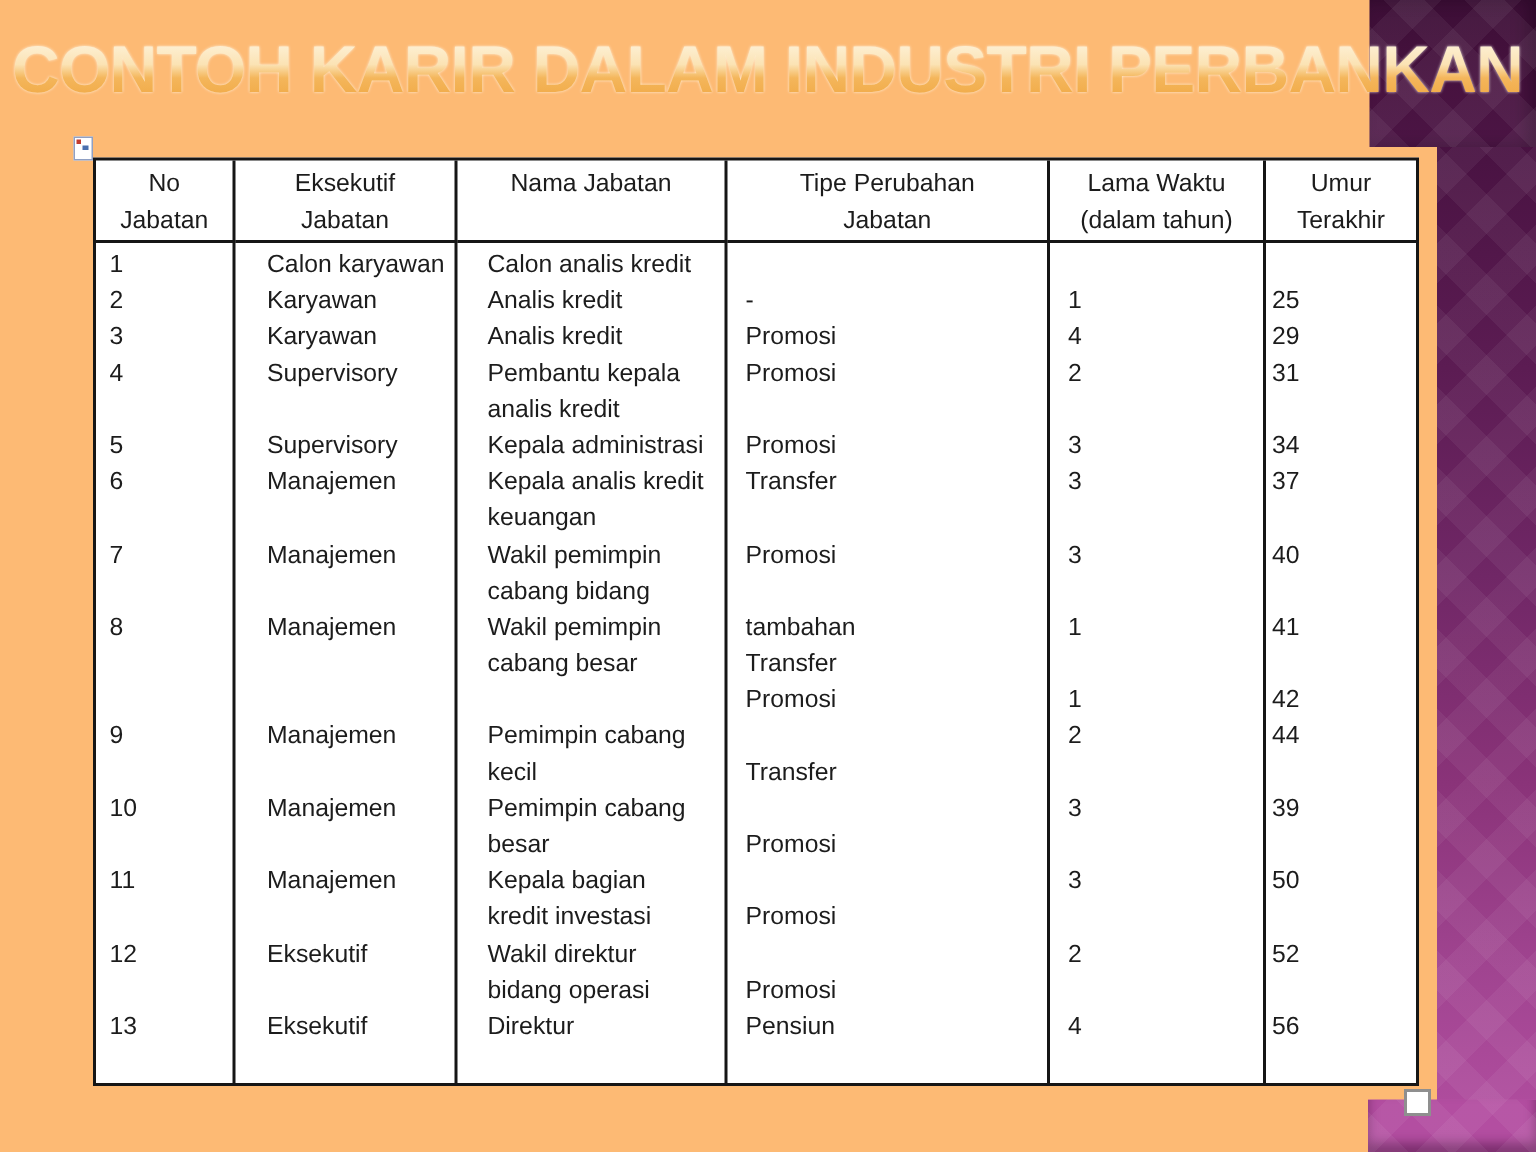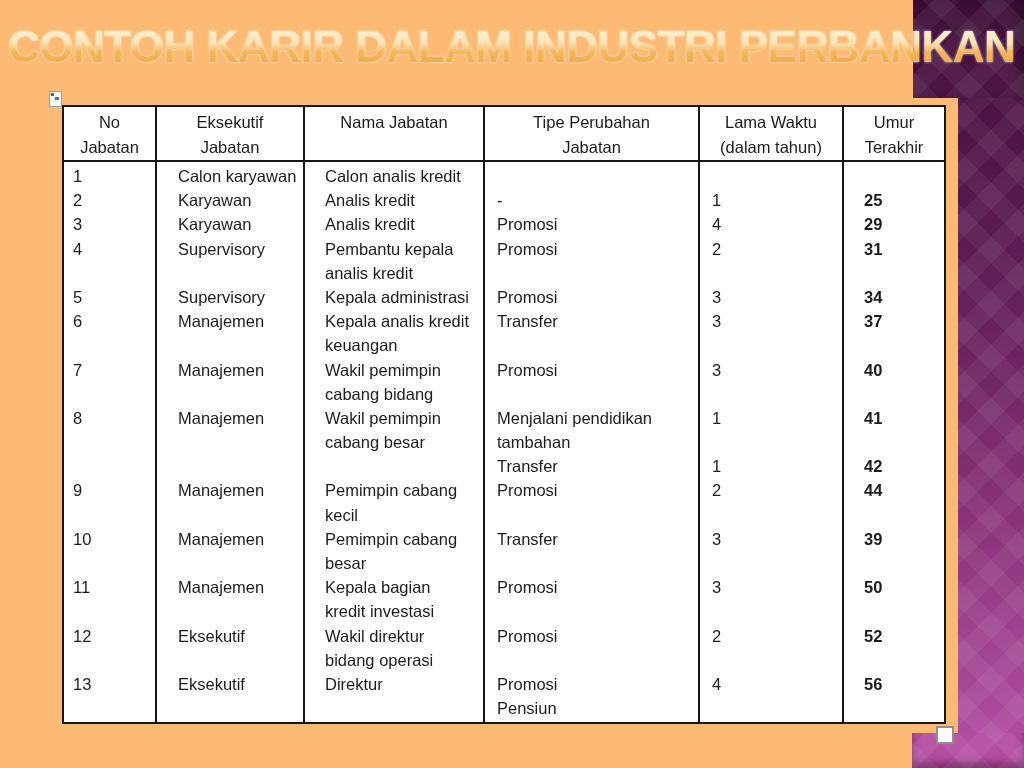--- a/index.html
+++ b/index.html
@@ -46,21 +46,21 @@
   .hcell,.bcell{border-right:2px solid #161616;}
   .hcell:nth-child(6),.bcell:nth-child(12){border-right:none;}
   .hline{height:25px;line-height:25px;}
   .bcell{padding-top:2px;text-align:left;}
   .bline{height:24.2px;line-height:24.2px;white-space:nowrap;}
   .bcell.c0 .bline{padding-left:9px;}
   .bcell.c1 .bline{padding-left:21px;}
   .bcell.c2 .bline{padding-left:20px;}
   .bcell.c3 .bline{padding-left:12px;}
   .bcell.c4 .bline{padding-left:12px;}
-  .bcell.c5 .bline{padding-left:20px;font-weight:bold;}
+  .bcell.c5 .bline{padding-left:4px;}
 </style>
 </head>
 <body>
 
 <div class="slide">
 
   <div class="side-bar diamonds"></div>
   <div class="side-top diamonds"></div>
   <div class="side-bottom diamonds"></div>
 
@@ -172,21 +172,20 @@
         <div class="bline">&nbsp;</div>
         <div class="bline">-</div>
         <div class="bline">Promosi</div>
         <div class="bline">Promosi</div>
         <div class="bline">&nbsp;</div>
         <div class="bline">Promosi</div>
         <div class="bline">Transfer</div>
         <div class="bline">&nbsp;</div>
         <div class="bline">Promosi</div>
         <div class="bline">&nbsp;</div>
-        <div class="bline">Menjalani pendidikan</div>
         <div class="bline">tambahan</div>
         <div class="bline">Transfer</div>
         <div class="bline">Promosi</div>
         <div class="bline">&nbsp;</div>
         <div class="bline">Transfer</div>
         <div class="bline">&nbsp;</div>
         <div class="bline">Promosi</div>
         <div class="bline">&nbsp;</div>
         <div class="bline">Promosi</div>
         <div class="bline">&nbsp;</div>

